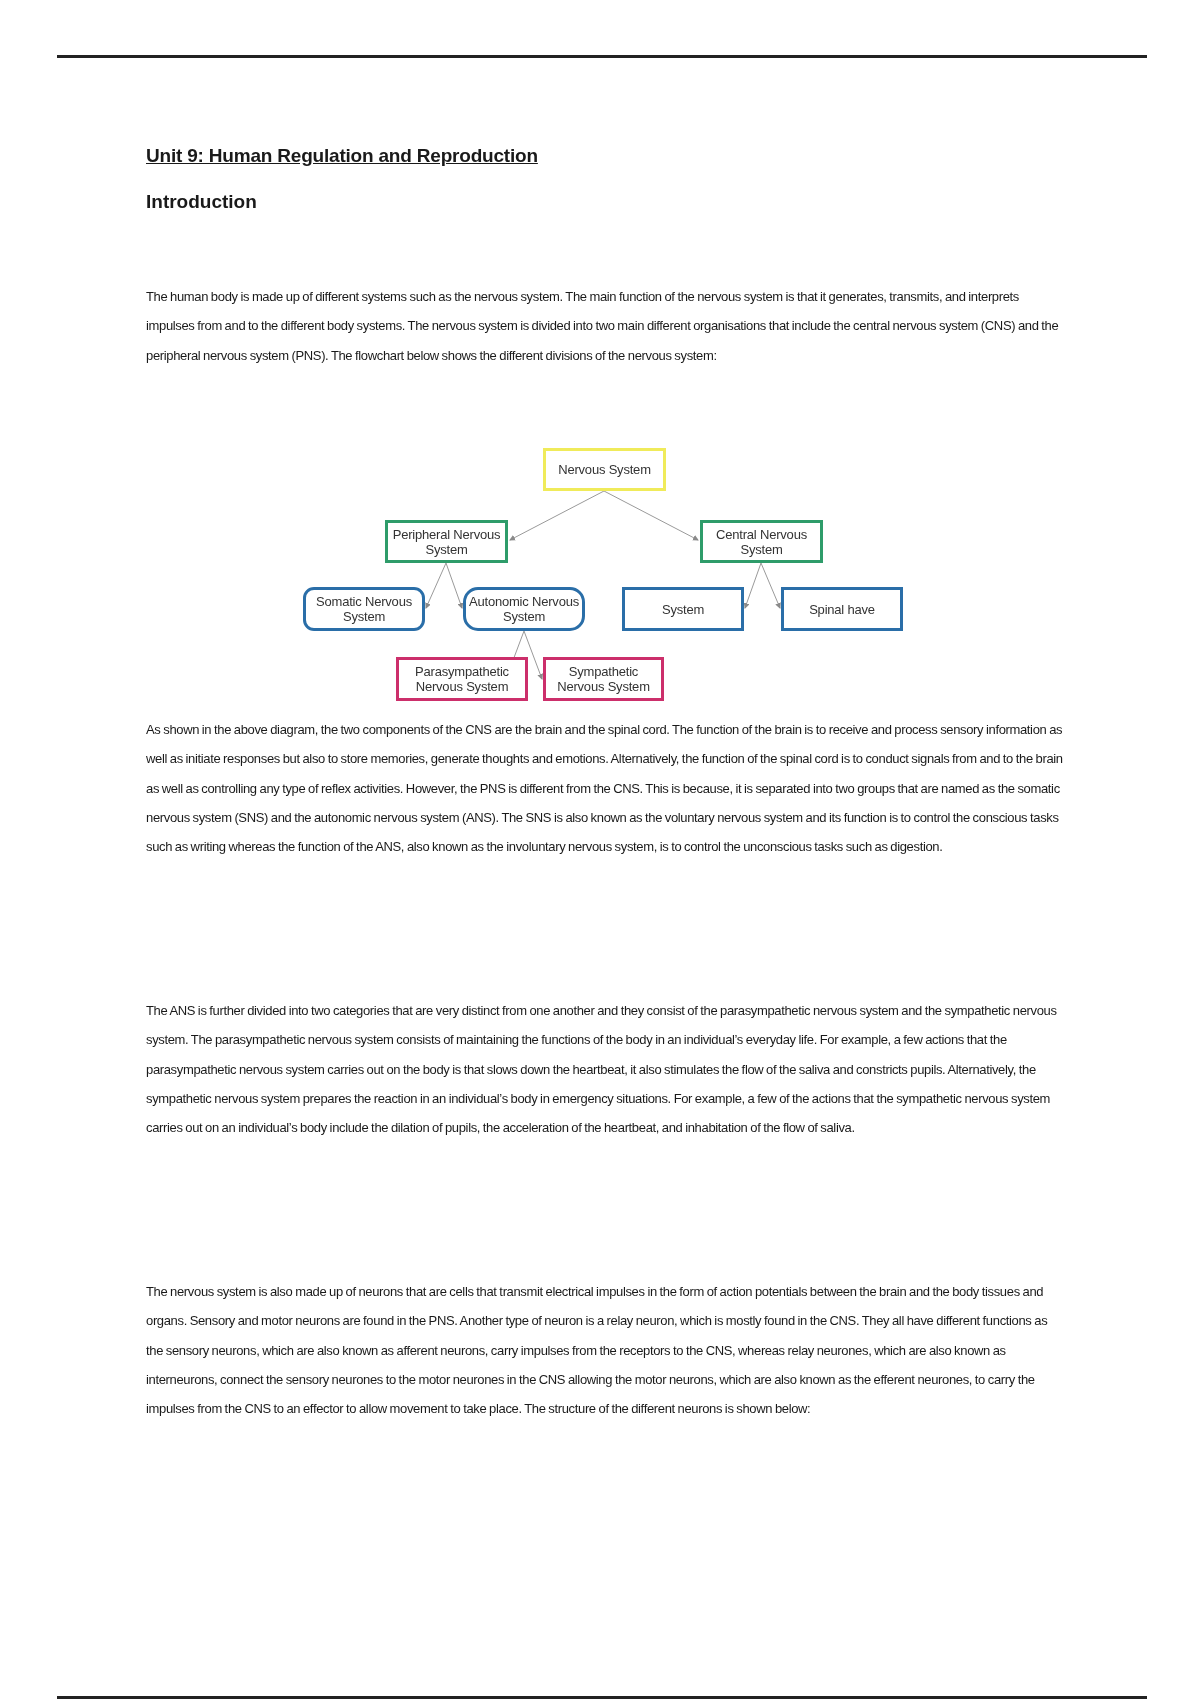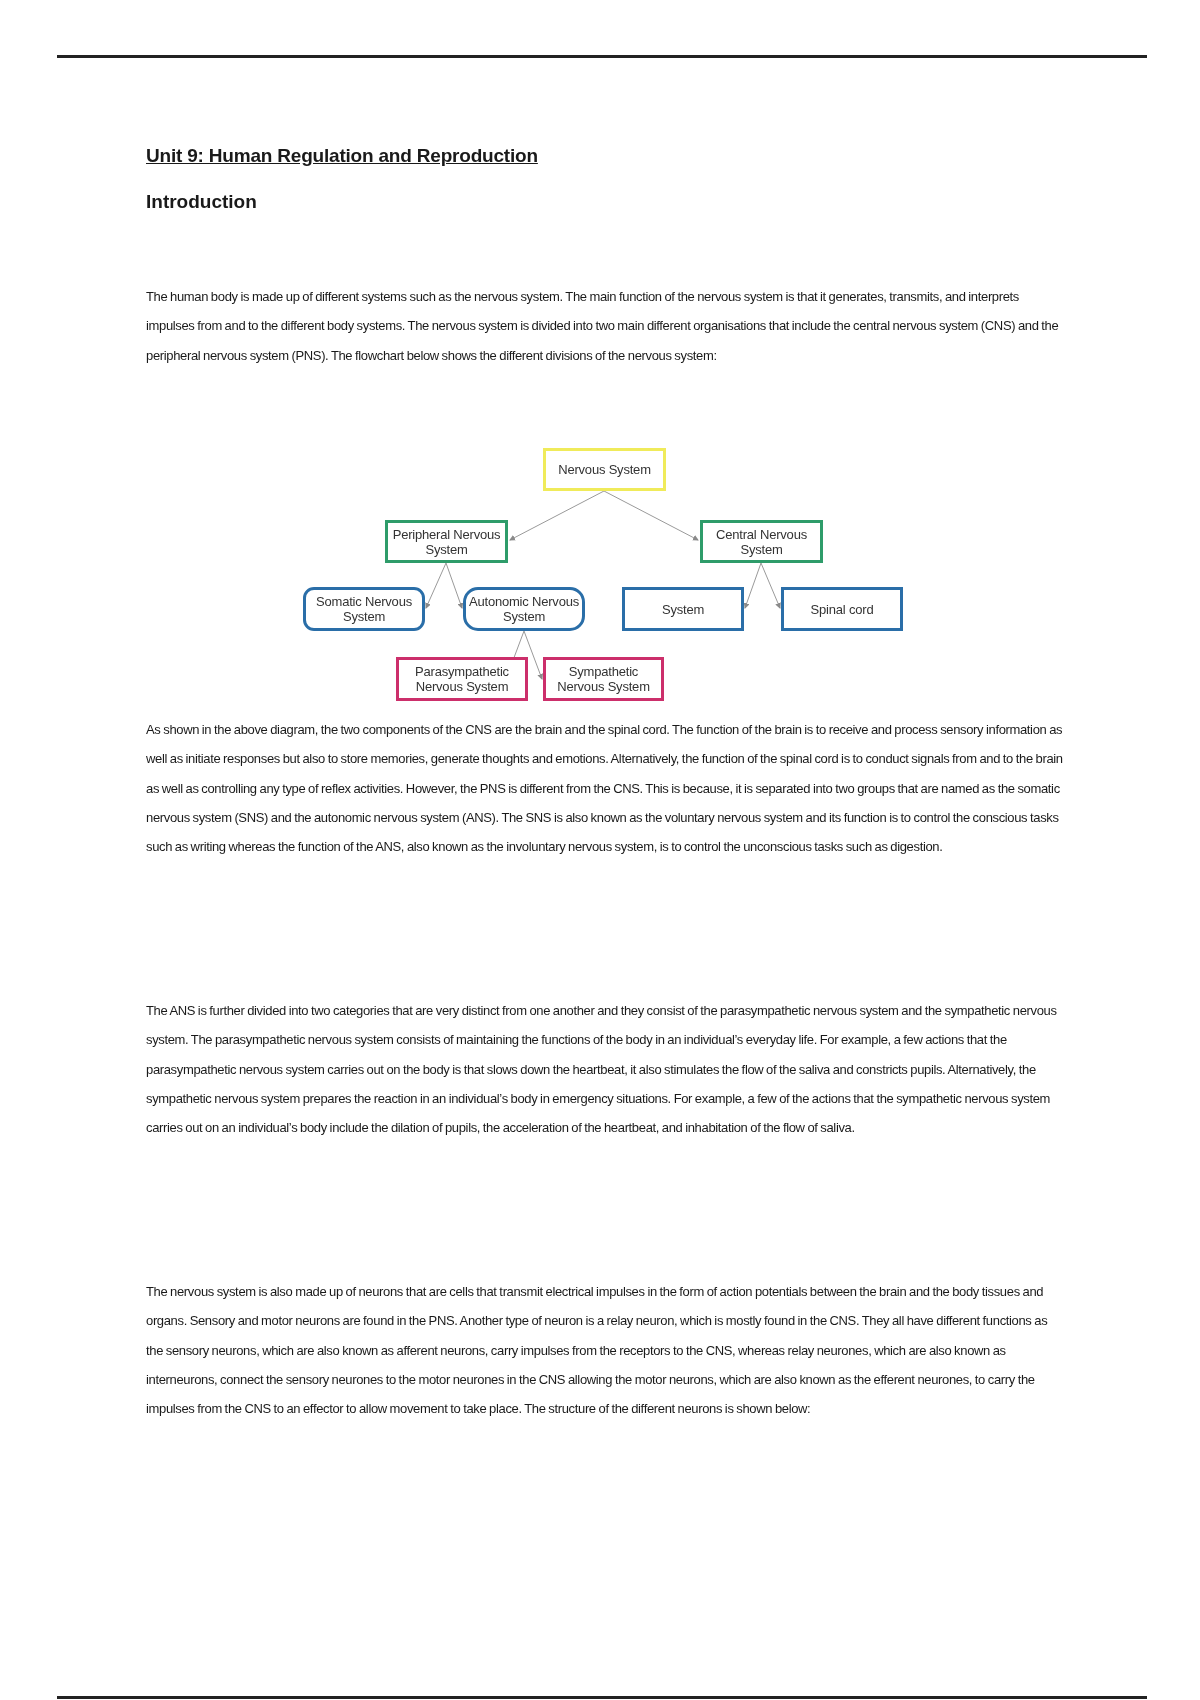--- a/index.html
+++ b/index.html
@@ -60,21 +60,21 @@
   </svg>
 
   <div class="box yellow" style="left:543px;top:448px;width:123px;height:43px;">Nervous System</div>
 
   <div class="box green" style="left:385px;top:520px;width:123px;height:43px;">Peripheral Nervous System</div>
   <div class="box green" style="left:700px;top:520px;width:123px;height:43px;">Central Nervous System</div>
 
   <div class="box blue" style="left:303px;top:587px;width:122px;height:44px;border-radius:11px;">Somatic Nervous System</div>
   <div class="box blue" style="left:463px;top:587px;width:122px;height:44px;border-radius:15px;">Autonomic Nervous System</div>
   <div class="box blue" style="left:622px;top:587px;width:122px;height:44px;">System</div>
-  <div class="box blue" style="left:781px;top:587px;width:122px;height:44px;">Spinal cord</div>
+  <div class="box blue" style="left:781px;top:587px;width:122px;height:44px;">Spinal have</div>
 
   <div class="box pink" style="left:396px;top:657px;width:132px;height:44px;">Parasympathetic Nervous System</div>
   <div class="box pink" style="left:543px;top:657px;width:121px;height:44px;">Sympathetic Nervous System</div>
 </div>
 
 <p class="body" id="p2">As shown in the above diagram, the two components of the CNS are the brain and the spinal cord. The function of the brain is to receive and process sensory information as well as initiate responses but also to store memories, generate thoughts and emotions. Alternatively, the function of the spinal cord is to conduct signals from and to the brain as well as controlling any type of reflex activities. However, the PNS is different from the CNS. This is because, it is separated into two groups that are named as the somatic nervous system (SNS) and the autonomic nervous system (ANS). The SNS is also known as the voluntary nervous system and its function is to control the conscious tasks such as writing whereas the function of the ANS, also known as the involuntary nervous system, is to control the unconscious tasks such as digestion.</p>
 <p class="body" id="p3">The ANS is further divided into two categories that are very distinct from one another and they consist of the parasympathetic nervous system and the sympathetic nervous system. The parasympathetic nervous system consists of maintaining the functions of the body in an individual’s everyday life. For example, a few actions that the parasympathetic nervous system carries out on the body is that slows down the heartbeat, it also stimulates the flow of the saliva and constricts pupils. Alternatively, the sympathetic nervous system prepares the reaction in an individual’s body in emergency situations. For example, a few of the actions that the sympathetic nervous system carries out on an individual’s body include the dilation of pupils, the acceleration of the heartbeat, and inhabitation of the flow of saliva.</p>
 <p class="body" id="p4">The nervous system is also made up of neurons that are cells that transmit electrical impulses in the form of action potentials between the brain and the body tissues and organs. Sensory and motor neurons are found in the PNS. Another type of neuron is a relay neuron, which is mostly found in the CNS. They all have different functions as the sensory neurons, which are also known as afferent neurons, carry impulses from the receptors to the CNS, whereas relay neurones, which are also known as interneurons, connect the sensory neurones to the motor neurones in the CNS allowing the motor neurons, which are also known as the efferent neurones, to carry the impulses from the CNS to an effector to allow movement to take place. The structure of the different neurons is shown below:</p>
 
 <div class="rule bottom"></div>

